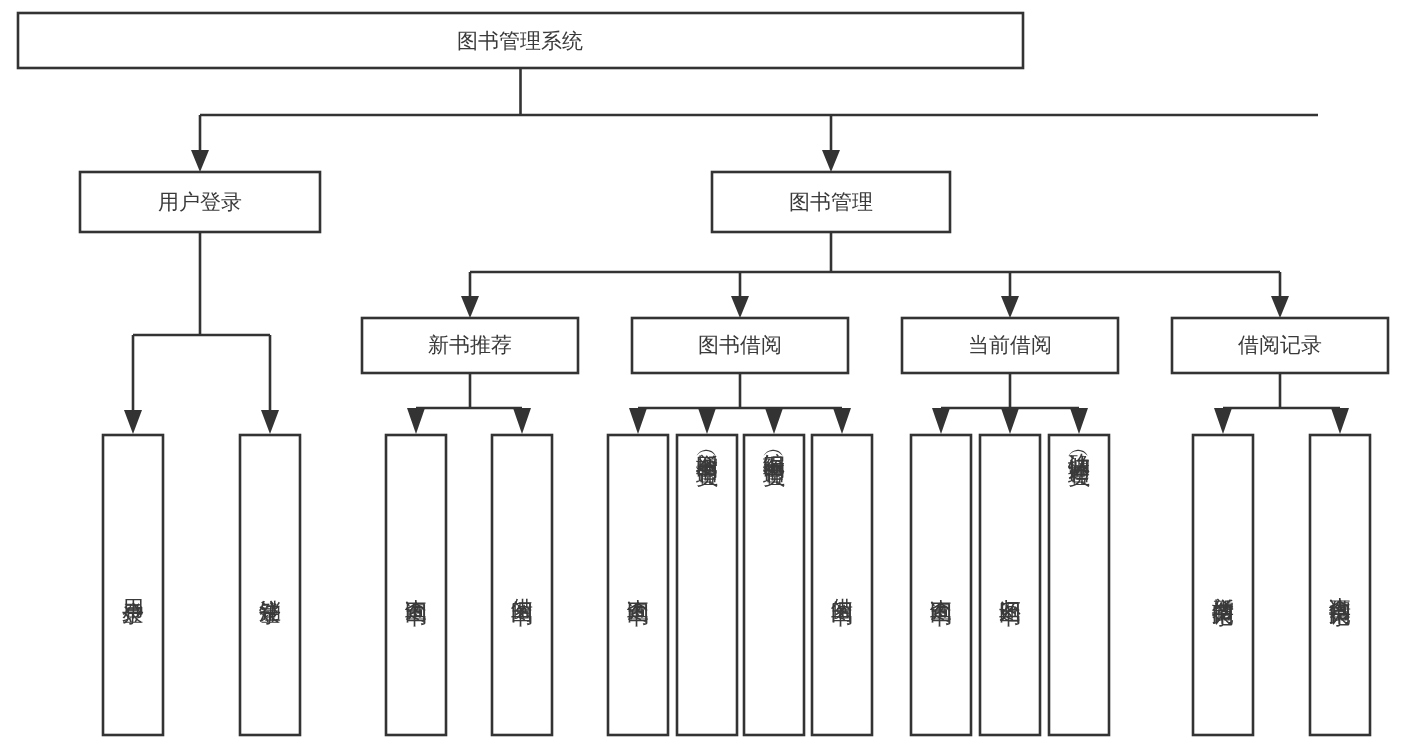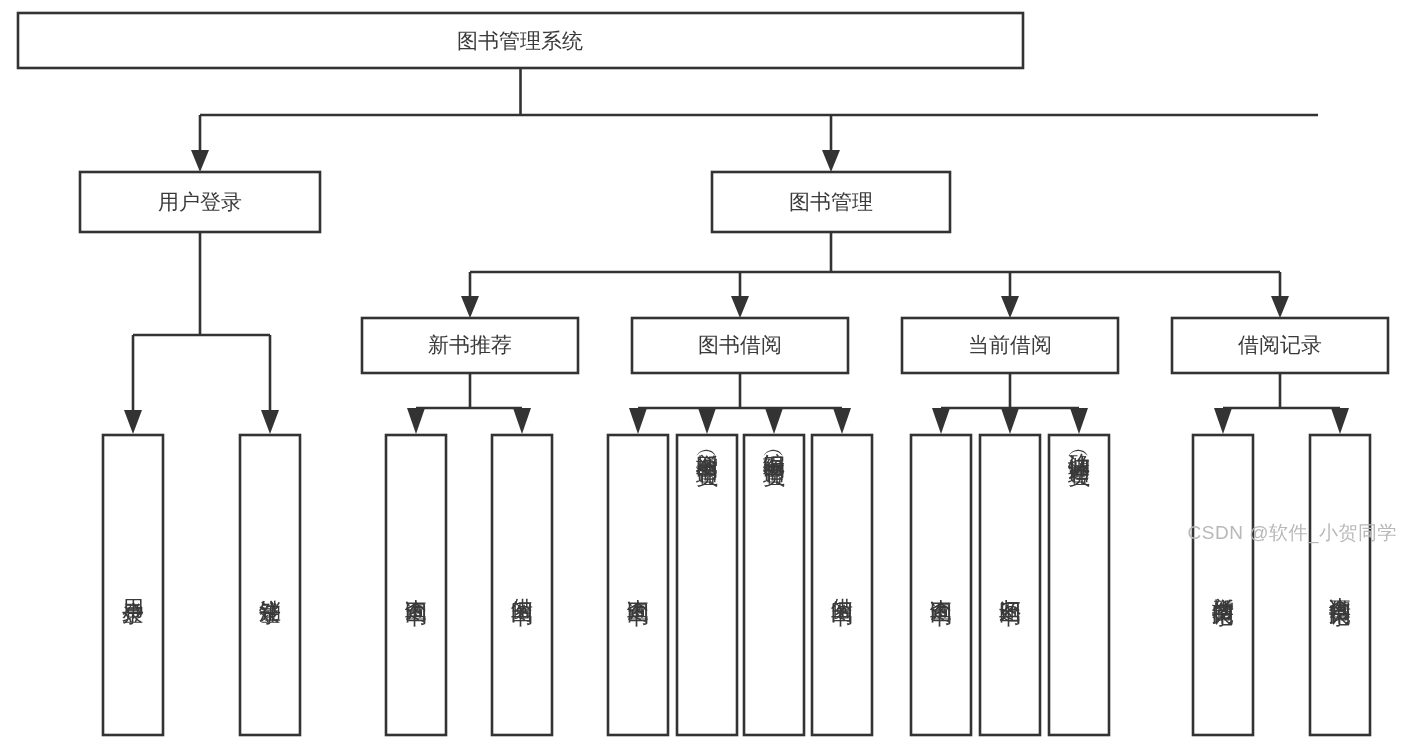--- a/index.html
+++ b/index.html
@@ -220,15 +220,14 @@
     <span class="node-label-v">确认归还（管理员）</span>
   </div>
 
   <div class="vlabel-wrap" style="left:1193px; top:435px; width:60px; height:300px;">
     <span class="node-label-v">新增借阅记录</span>
   </div>
   <div class="vlabel-wrap" style="left:1310px; top:435px; width:60px; height:300px;">
     <span class="node-label-v">查询借阅记录</span>
   </div>
 
-  <div id="watermark">CSDN @软件_小贺同学</div>
 
 </div>
 
 </body></html>

